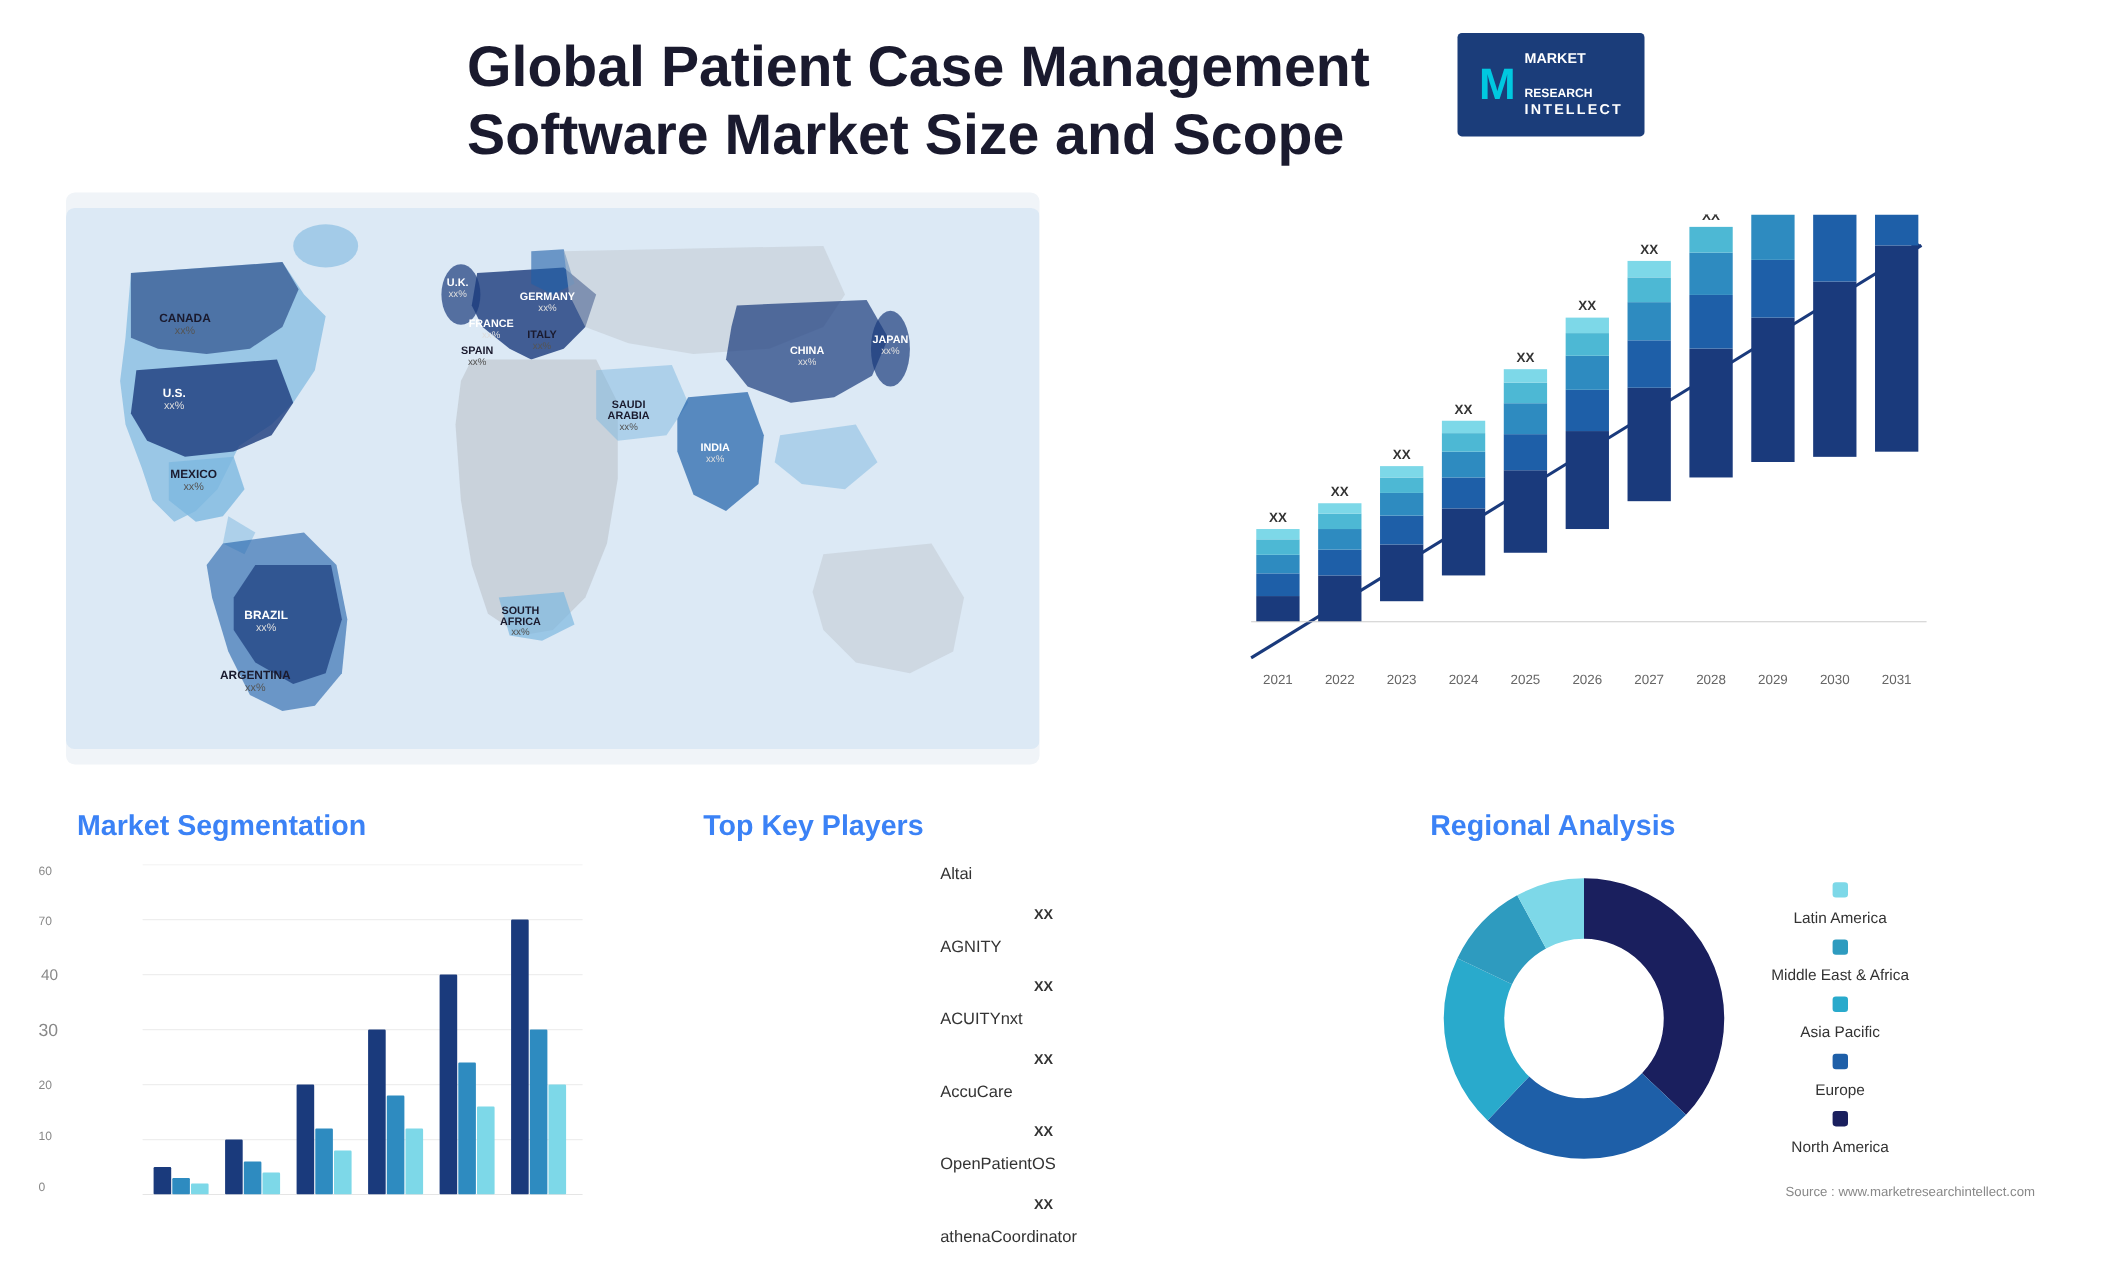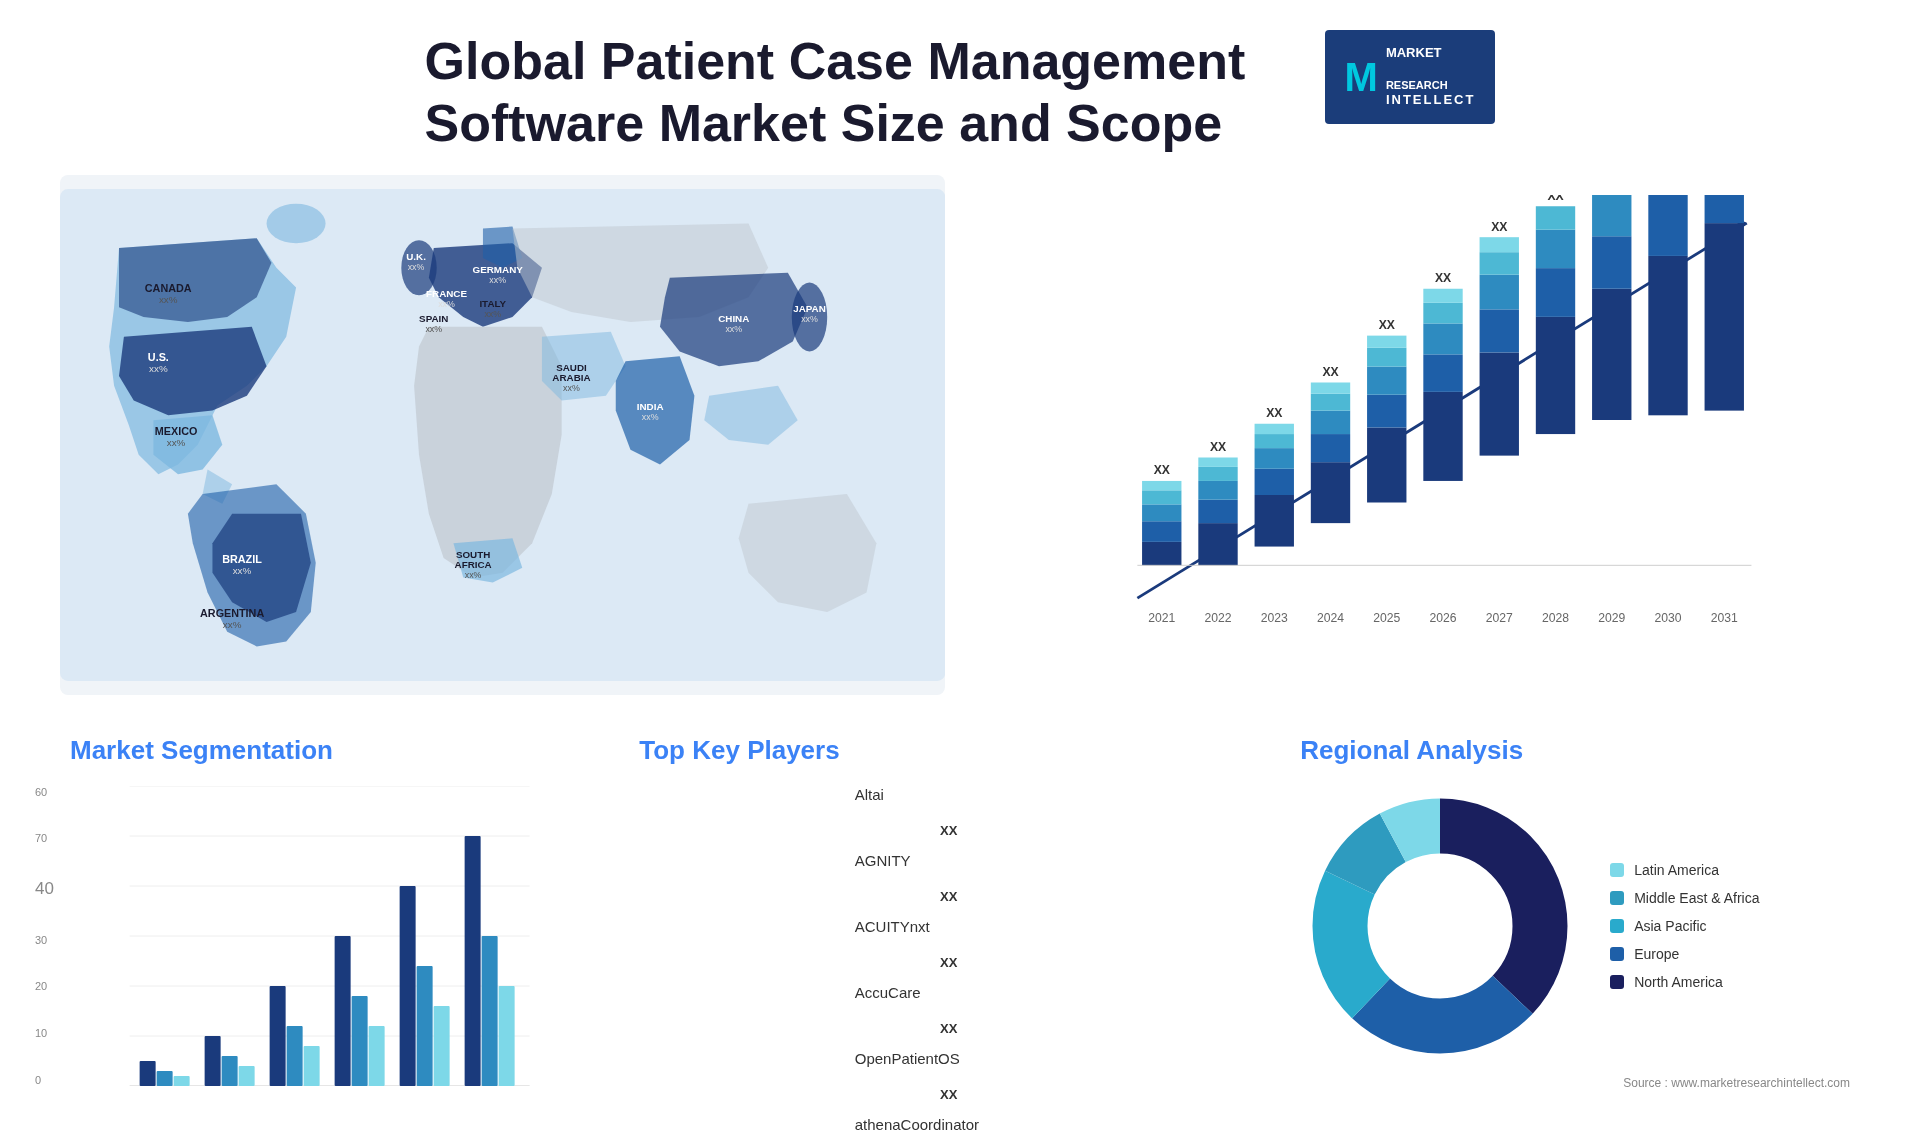--- a/index.html
+++ b/index.html
@@ -143,20 +143,21 @@
       display: flex;
       flex-direction: column;
       gap: 12px;
     }
     .regional-legend-item {
       display: flex;
       align-items: center;
       gap: 10px;
       font-size: 14px;
       color: #333;
+      flex-direction: column;
     }
     .regional-legend-dot {
       width: 14px;
       height: 14px;
       border-radius: 3px;
       flex-shrink: 0;
     }
 
     
     .source-text {
@@ -399,22 +400,22 @@
   <div class="bottom-section">
 
     <div class="seg-area">
       <h2 class="section-title">Market Segmentation</h2>
       <div style="display:flex; gap:20px; align-items:flex-end;">
         <div style="position:relative; flex:1; height:300px;">
           
           <div style="position:absolute; left:-35px; top:0; height:100%; display:flex; flex-direction:column; justify-content:space-between;">
             <span style="font-size:11px;color:#888;">60</span>
             <span style="font-size:11px;color:#888;">70</span>
-            <span style="font-size:17px;color:#888;text-align:right;">40</span>
-            <span style="font-size:11px;color:#888;">30</span>
+            <span style="font-size:14px;color:#888;text-align:right;">40</span>
+            <span style="font-size:16px;color:#888;">30</span>
             <span style="font-size:11px;color:#888;">20</span>
             <span style="font-size:11px;color:#888;">10</span>
             <span style="font-size:11px;color:#888;">0</span>
           </div>
           <svg viewBox="0 0 400 300" width="100%" height="300">
 
             <line x1="0" y1="0" x2="400" y2="0" stroke="#eee" stroke-width="1"></line>
             <line x1="0" y1="50" x2="400" y2="50" stroke="#eee" stroke-width="1"></line>
             <line x1="0" y1="100" x2="400" y2="100" stroke="#eee" stroke-width="1"></line>
             <line x1="0" y1="150" x2="400" y2="150" stroke="#eee" stroke-width="1"></line>

